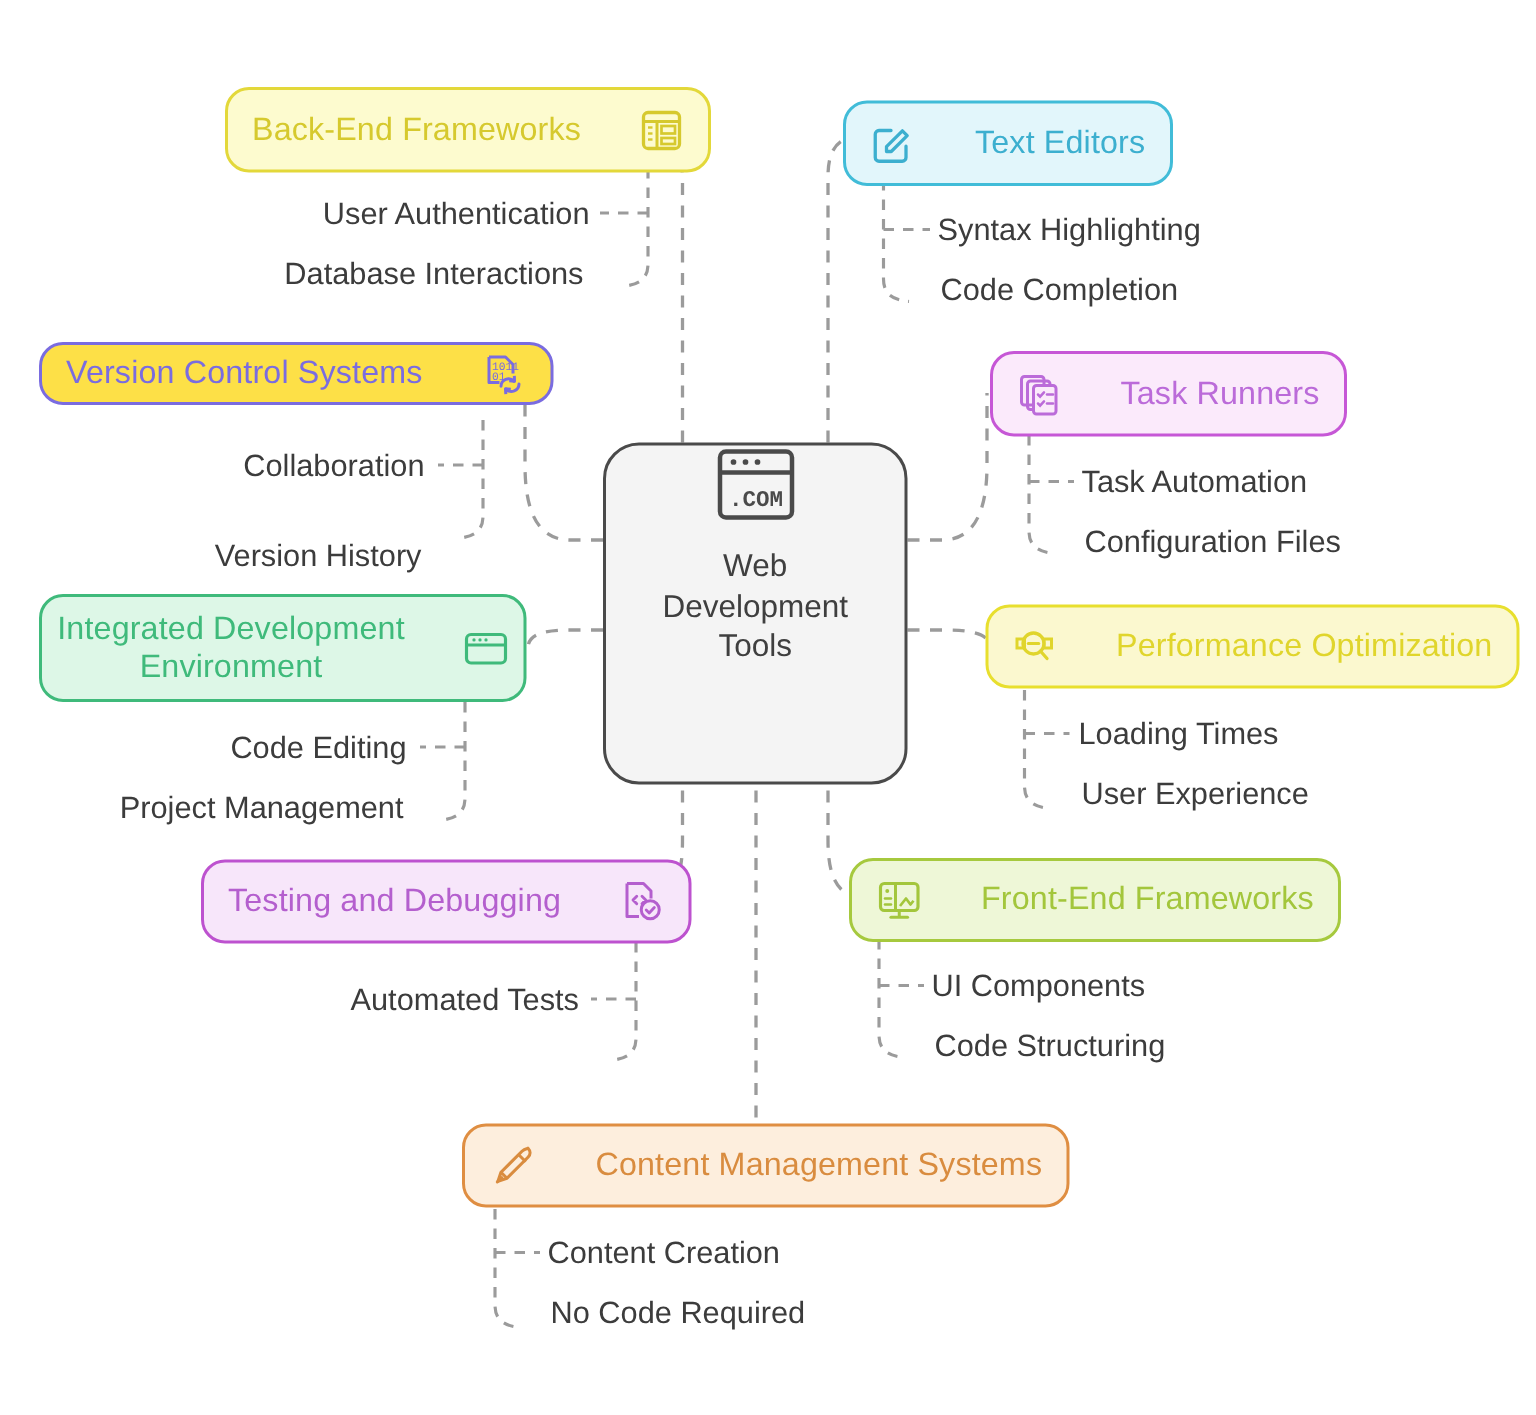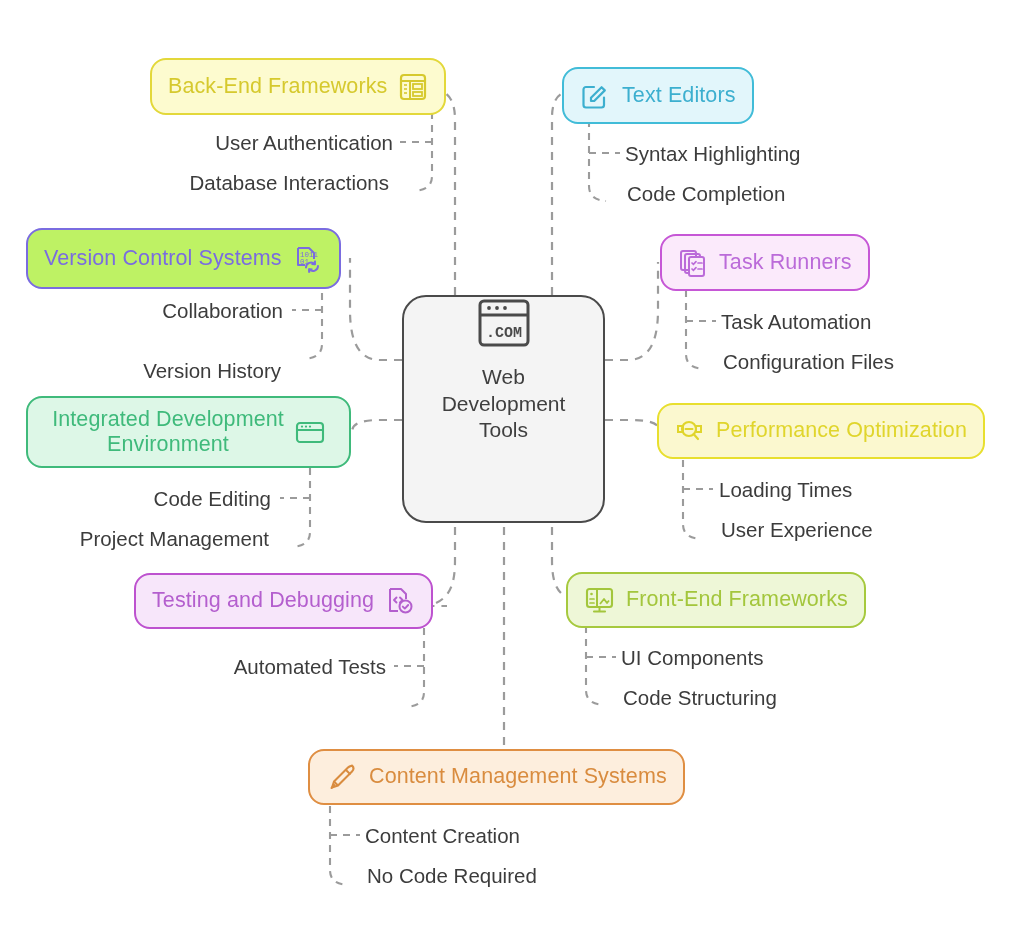--- a/index.html
+++ b/index.html
@@ -17,20 +17,21 @@
               stroke-dasharray:8 7;stroke-linecap:butt;}
   #wires path.sub{stroke-width:2.1;stroke-dasharray:7 6;}
 
   
   .node{
     position:absolute;box-sizing:border-box;
     border-radius:16px;border:2.4px solid;
     display:flex;align-items:center;
     padding:0 16px;
     z-index:4;
+    gap:28px;
   }
   .node .ico{flex:0 0 auto;display:flex;align-items:center;justify-content:center;}
   .node .ico svg{display:block;}
   .node .lbl{
     font-size:21.5px;line-height:1.18;white-space:pre;
     letter-spacing:.1px;
   }
   .node.icon-right .lbl{order:1;}
   .node.icon-right .ico{order:2;margin-left:11px;}
   .node.icon-left  .ico{order:1;margin-right:11px;}
@@ -140,21 +141,21 @@
       <svg width="31" height="31" viewBox="0 0 31 31">
         <path d="M24 17.5V25a2.5 2.5 0 0 1-2.5 2.5H6A2.5 2.5 0 0 1 3.5 25V9.5A2.5 2.5 0 0 1 6 7h8" fill="none" stroke="#3cafcf" stroke-width="2.2" stroke-linecap="round"></path>
         <path d="M11 17.8l10.6-10.6 3.2 3.2L14.2 21H11z" fill="none" stroke="#3cafcf" stroke-width="2.2" stroke-linejoin="round"></path>
       </svg>
     </span>
     <span class="lbl" style="color:#3cafcf;">Text Editors</span>
   </div>
   <div class="sub" style="left:625px;top:142px;">Syntax Highlighting</div>
   <div class="sub" style="left:627px;top:182px;">Code Completion</div>
 
-  <div class="node icon-right" style="left:26px;top:228px;height:61px;background:#bef264;border-color:#7a6ce0;">
+  <div class="node icon-right" style="left:26px;top:228px;height:42px;background:#fde047;border-color:#7a6ce0;">
     <span class="lbl" style="color:#7a6ce0;">Version Control Systems</span>
     <span class="ico">
       <svg width="30" height="30" viewBox="0 0 30 30">
         <path d="M5 4h11l5 5v6" fill="none" stroke="#7a6ce0" stroke-width="2" stroke-linejoin="round"></path>
         <path d="M5 4v17h7" fill="none" stroke="#7a6ce0" stroke-width="2" stroke-linejoin="round"></path>
         <text x="7" y="12.5" font-family="'Liberation Mono',monospace" font-size="7.5" fill="#7a6ce0">1011</text>
         <text x="7" y="19.5" font-family="'Liberation Mono',monospace" font-size="7.5" fill="#7a6ce0">01</text>
         <path d="M13 23.5a5 5 0 0 1 8.6-3.4M25 22a5 5 0 0 1-8.6 3.4" fill="none" stroke="#7a6ce0" stroke-width="2" stroke-linecap="round"></path>
         <path d="M21.9 16.6l.1 3.6 -3.5-.3" fill="none" stroke="#7a6ce0" stroke-width="2" stroke-linejoin="round"></path>
         <path d="M16.2 28.8l-.2-3.6 3.5.3" fill="none" stroke="#7a6ce0" stroke-width="2" stroke-linejoin="round"></path>

